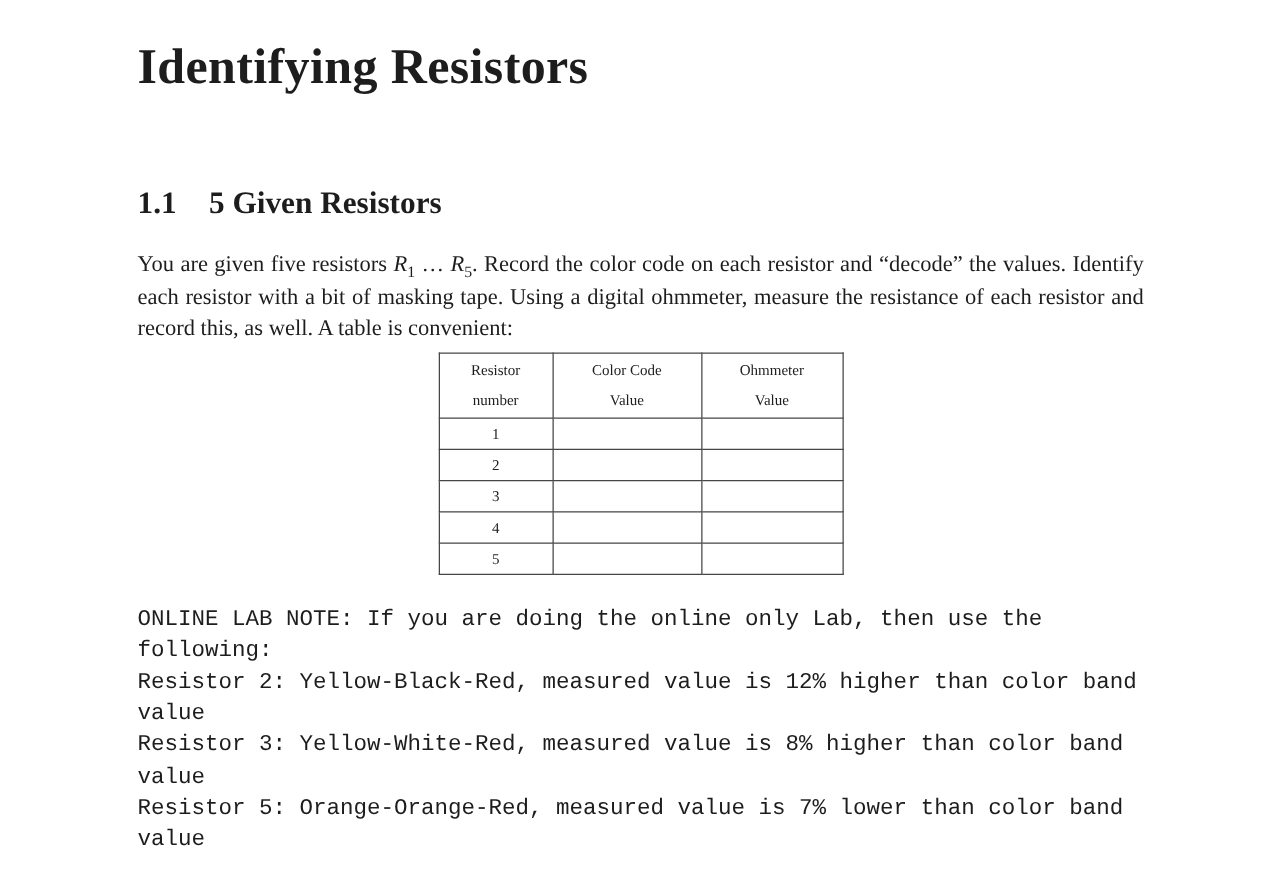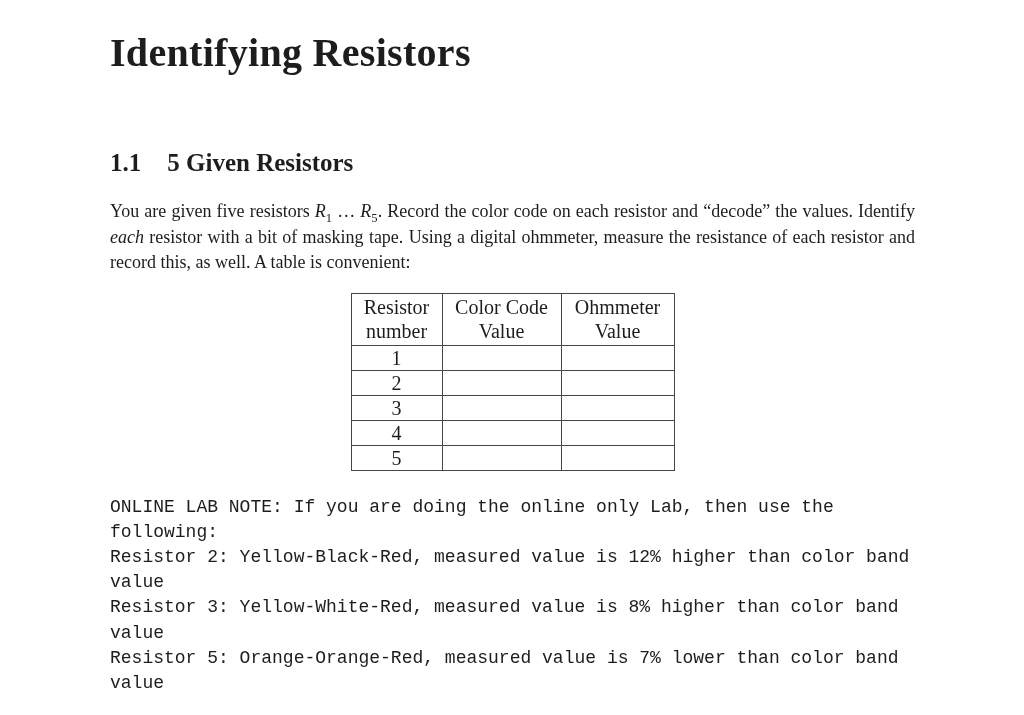--- a/index.html
+++ b/index.html
@@ -28,26 +28,26 @@
     font-weight: 700;
   }
   .sec-num { margin-right: 26px; }
   .intro {
     margin: 21px 0 0 0;
     font-size: 18px;
     line-height: 25.5px;
     text-align: justify;
   }
   .seg-math { font-style: italic; }
-  .seg-italic { font-style: italic; }
+  .seg-italic { }
   sub.seg-sub { font-size: 70%; line-height: 0; }
   .rtable {
-    margin: 17px auto 0 auto;
+    margin: 6px auto 0 auto;
     border-collapse: collapse;
-    font-size: 20px;
+    font-size: 12px;
   }
   .rtable th, .rtable td {
     border: 1.5px solid #464646;
     text-align: center;
     font-weight: 400;
     padding: 0 8px;
   }
   .rtable th { line-height: 24px; padding-top: 1px; padding-bottom: 2px; }
   .rtable td { height: 24px; line-height: 24px; }
   .rtable th:nth-child(1), .rtable td:nth-child(1) { width: 74px; }

